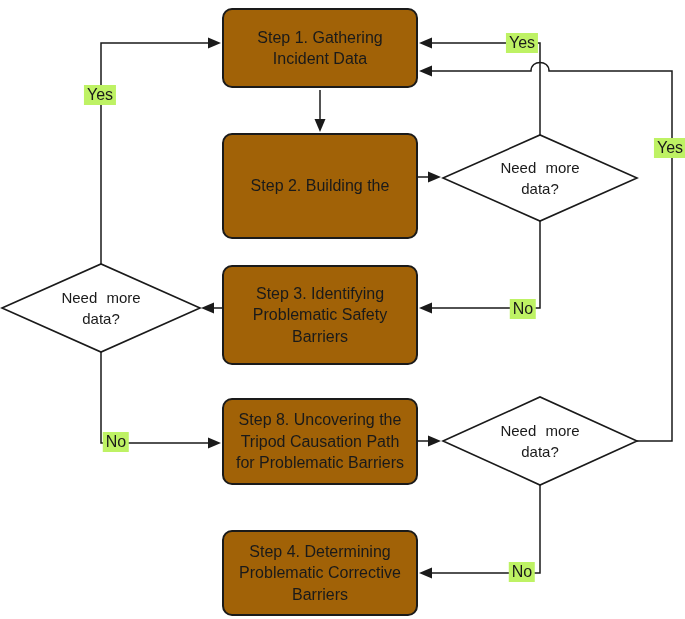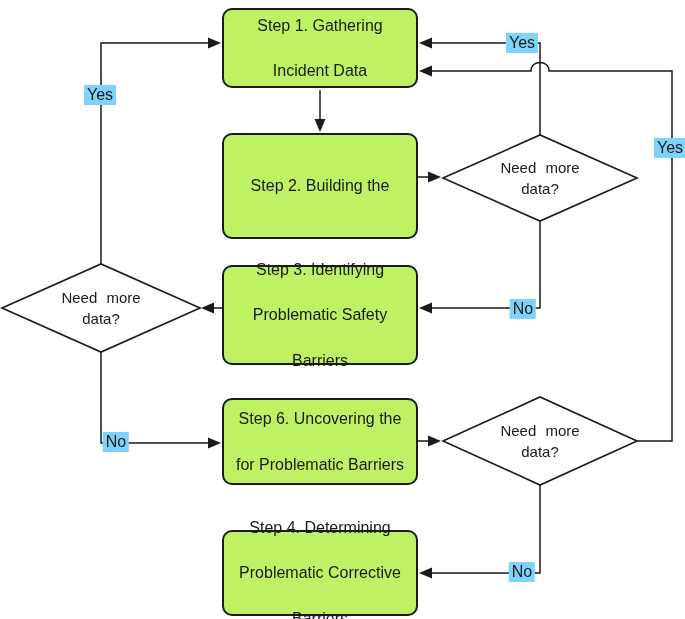--- a/index.html
+++ b/index.html
@@ -2,35 +2,35 @@
 <html><head>
 <meta charset="utf-8">
 <style>
   html,body{margin:0;padding:0;background:#ffffff;}
   .stage{
     position:relative;width:685px;height:619px;background:#ffffff;
     font-family:"Liberation Sans",sans-serif;color:#1a1a1a;overflow:hidden;
   }
   .node{
     position:absolute;left:222px;width:196px;box-sizing:border-box;
-    border:2px solid #1a1a1a;border-radius:10px;background:#bef264;
+    border:2px solid #1a1a1a;border-radius:10px;background:#a16207;
     display:flex;flex-direction:column;justify-content:center;align-items:center;
-    text-align:center;font-size:16px;line-height:21.5px;z-index:1;gap:24px;
+    text-align:center;font-size:16px;line-height:21.5px;z-index:1;
   }
   .wires{position:absolute;left:0;top:0;z-index:2;pointer-events:none;}
   .wires path, .wires polyline{fill:none;stroke:#1a1a1a;stroke-width:1.5;}
   .wires polygon.diamond{fill:#ffffff;stroke:#1a1a1a;stroke-width:1.6;}
   .wires polygon.ah{fill:#1a1a1a;stroke:none;}
   .dlabel{
     position:absolute;z-index:3;transform:translate(-50%,-50%);
     text-align:center;font-size:15px;line-height:21px;word-spacing:5px;white-space:nowrap;
   }
   .elabel{
     position:absolute;z-index:3;transform:translate(-50%,-50%);
-    background:#7dd3fc;font-size:16px;line-height:18px;padding:1px 3px;white-space:nowrap;
+    background:#bef264;font-size:16px;line-height:18px;padding:1px 3px;white-space:nowrap;
   }
   
   .n1{top:8px;height:80px;}
   .n2{top:133px;height:106px;}
   .n3{top:265px;height:100px;}
   .n4{top:398px;height:87px;}
   .n5{top:530px;height:86px;}
 </style>
 </head>
 <body>
@@ -43,21 +43,22 @@
   </div>
   <div class="node n2">
     <div>Step 2. Building the</div>
   </div>
   <div class="node n3">
     <div>Step 3. Identifying</div>
     <div>Problematic Safety</div>
     <div>Barriers</div>
   </div>
   <div class="node n4">
-    <div>Step 6. Uncovering the</div>
+    <div>Step 8. Uncovering the</div>
+    <div>Tripod Causation Path</div>
     <div>for Problematic Barriers</div>
   </div>
   <div class="node n5">
     <div>Step 4. Determining</div>
     <div>Problematic Corrective</div>
     <div>Barriers</div>
   </div>
 
   <svg class="wires" width="685" height="619" viewBox="0 0 685 619">
 

